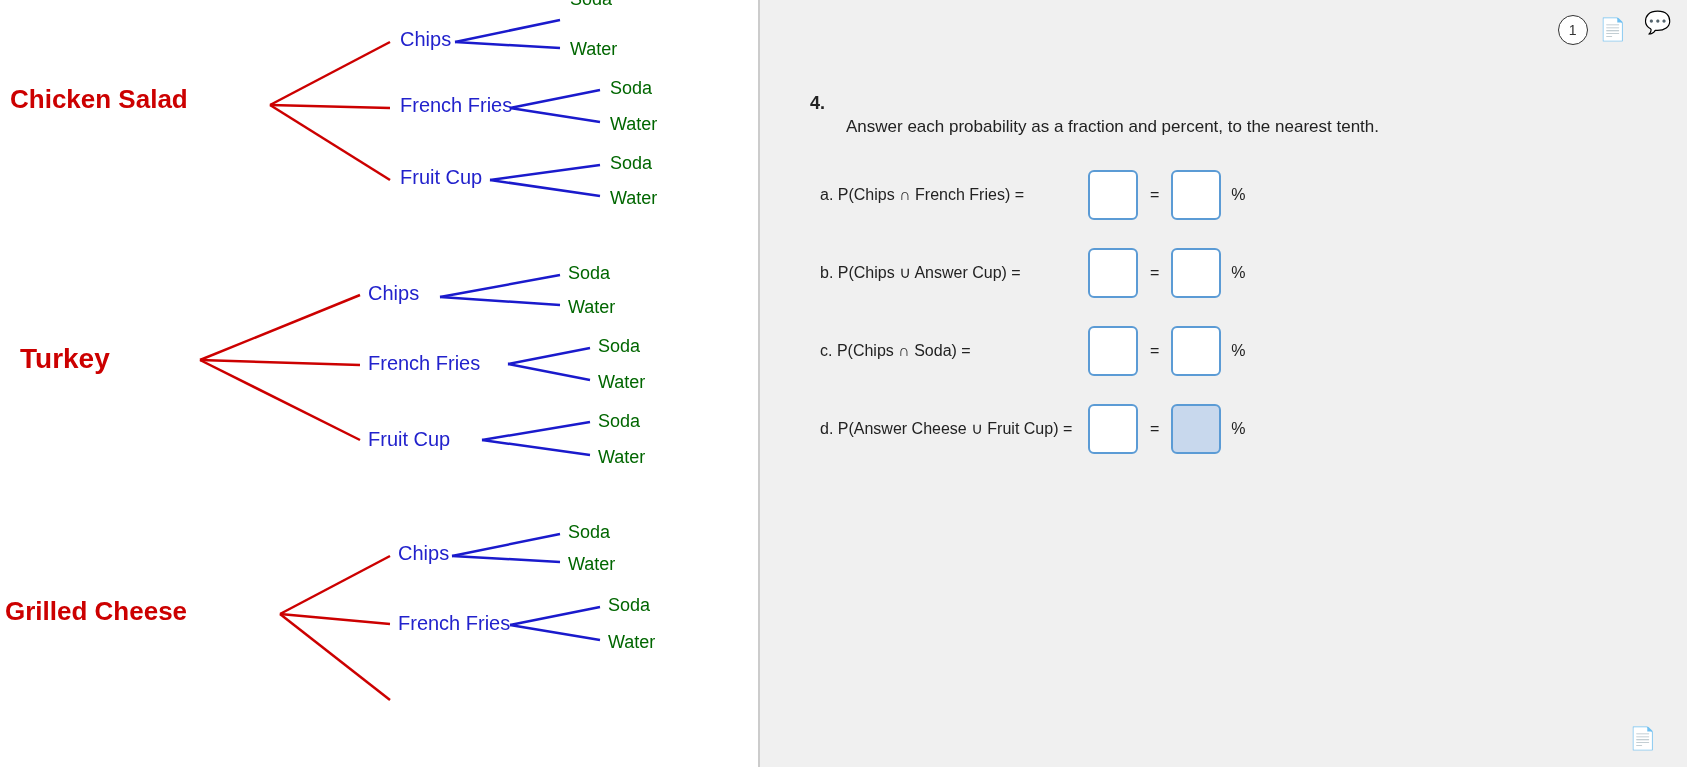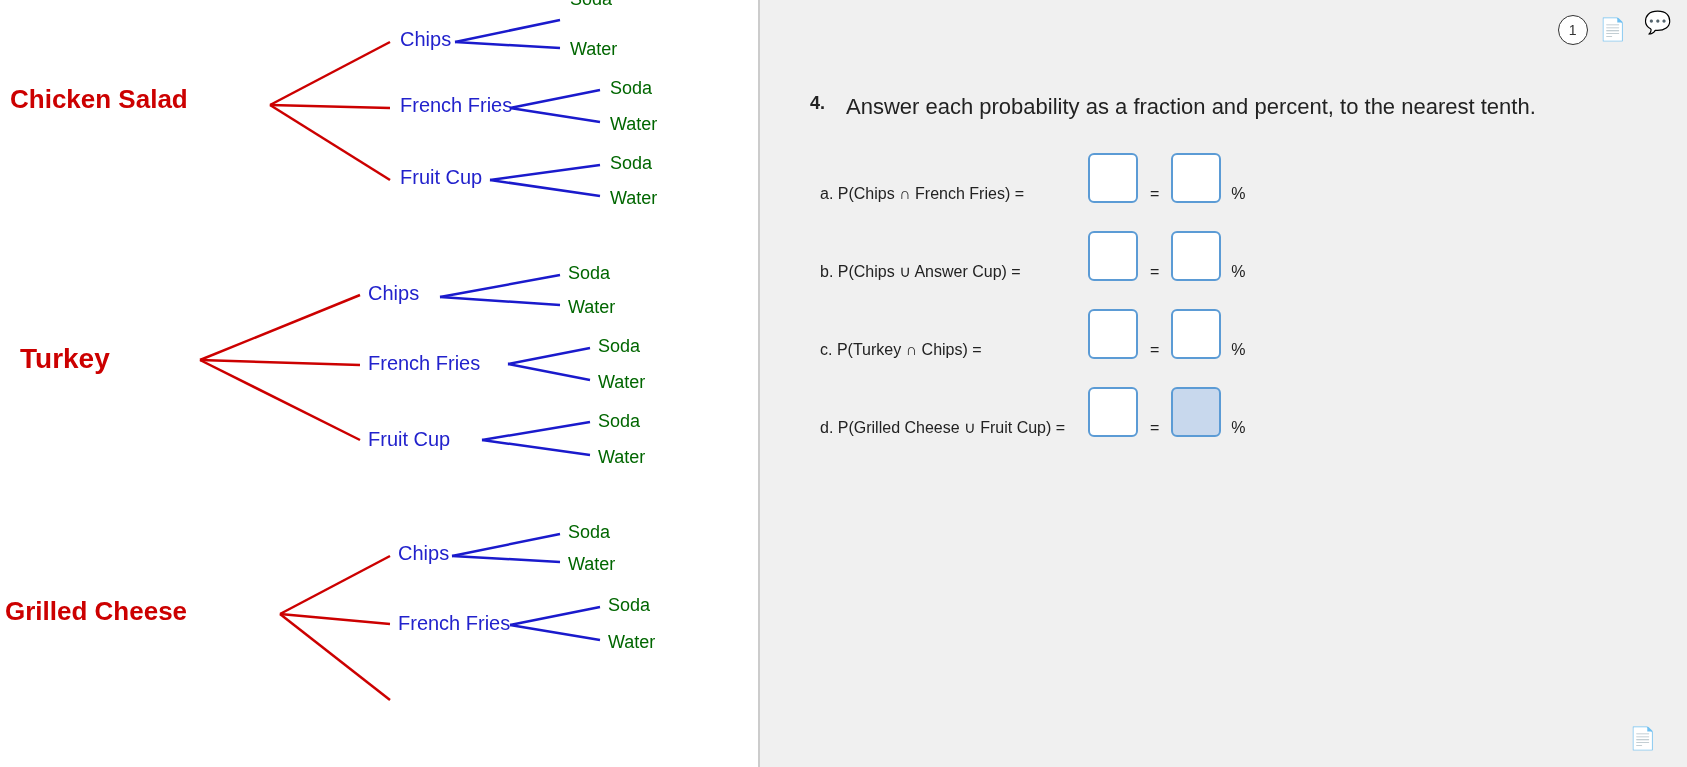--- a/index.html
+++ b/index.html
@@ -64,31 +64,32 @@
       color: #222;
       margin-bottom: 30px;
       line-height: 1.5;
     }
     .question-number {
       font-weight: bold;
       font-size: 18px;
       min-width: 20px;
     }
     .question-text {
-      font-size: 22px;
+      font-size: 17px;
+      margin-top: 24px;
     }
     .answers {
       display: flex;
       flex-direction: column;
       gap: 28px;
       padding-left: 10px;
     }
     .answer-row {
       display: flex;
-      align-items: flex-end;
+      align-items: center;
       gap: 8px;
       font-size: 16px;
       color: #222;
     }
     .answer-label {
       min-width: 260px;
       font-size: 16px;
     }
     .equals {
       font-size: 16px;
@@ -254,29 +255,29 @@
 
       <div class="answer-row">
         <span class="answer-label">b. P(Chips ∪ Answer Cup) =</span>
         <input class="input-box" type="text" style="">
         <span class="equals">=</span>
         <input class="input-box" type="text" style="">
         <span class="percent">%</span>
       </div>
 
       <div class="answer-row">
-        <span class="answer-label">c. P(Turkey ∩ Chips) =</span>
-        <input class="input-box" type="text" style="">
-        <span class="equals">=</span>
-        <input class="input-box" type="text" style="">
-        <span class="percent">%</span>
-      </div>
-
-      <div class="answer-row">
-        <span class="answer-label">d. P(Grilled Cheese ∪ Fruit Cup) =</span>
+        <span class="answer-label">c. P(Chips ∩ Soda) =</span>
+        <input class="input-box" type="text" style="">
+        <span class="equals">=</span>
+        <input class="input-box" type="text" style="">
+        <span class="percent">%</span>
+      </div>
+
+      <div class="answer-row">
+        <span class="answer-label">d. P(Answer Cheese ∪ Fruit Cup) =</span>
         <input class="input-box" type="text" style="">
         <span class="equals">=</span>
         <input class="input-box shaded" type="text" style="">
         <span class="percent">%</span>
       </div>
 
     </div>
   </div>
 
   <div class="bottom-right-icon">📄</div>

